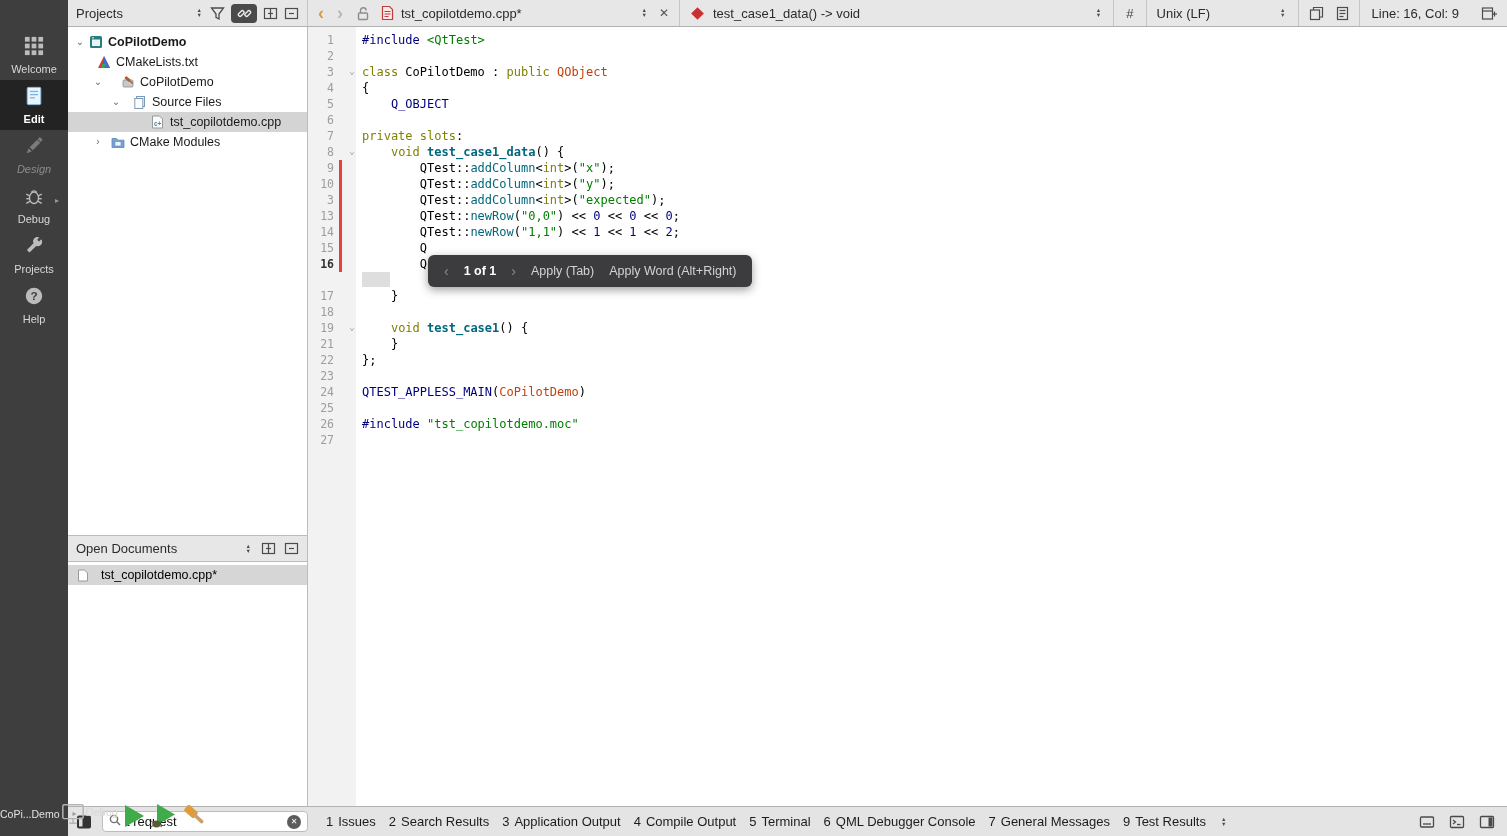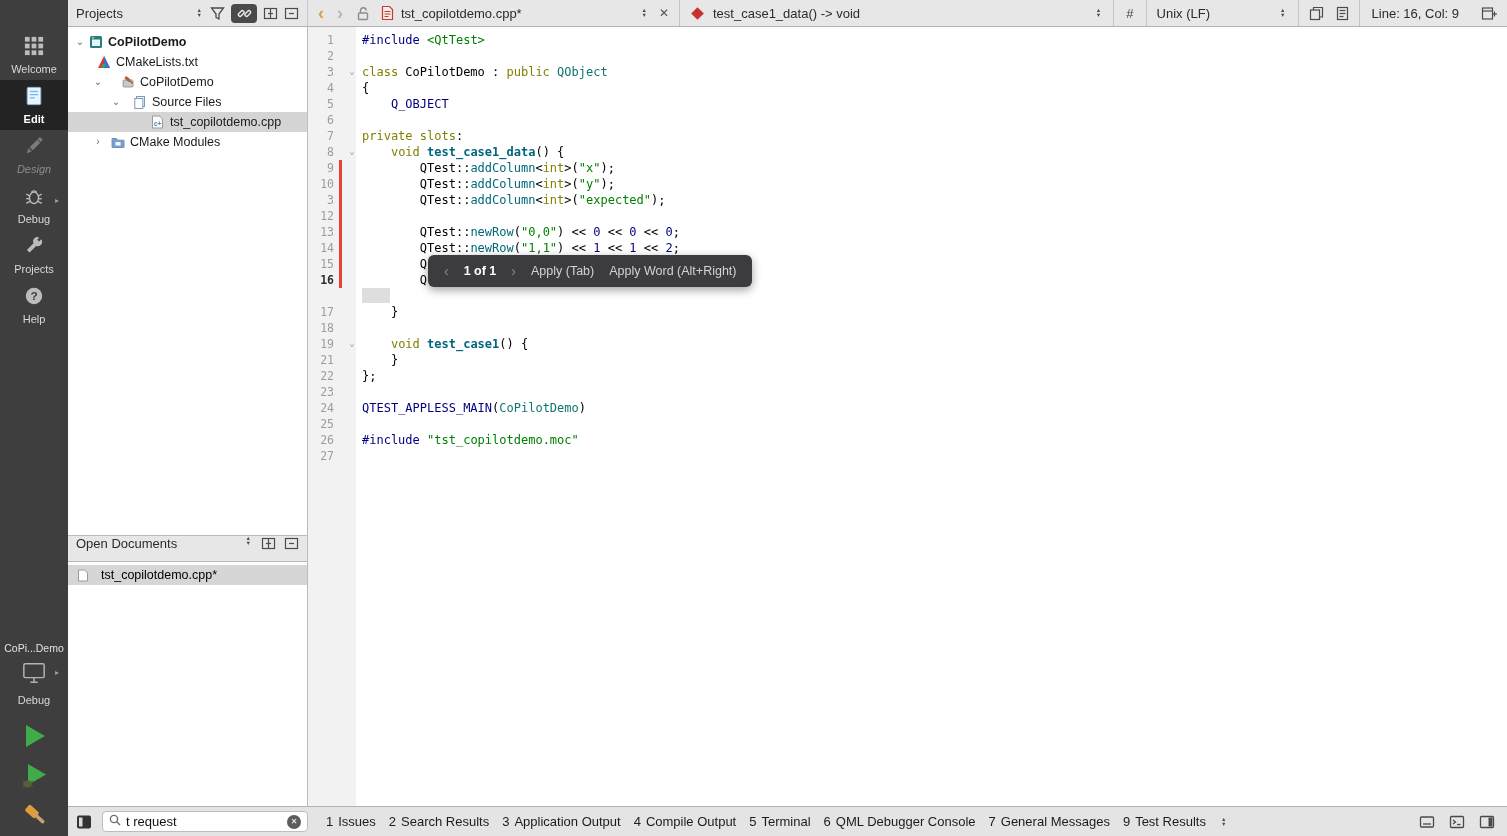--- a/index.html
+++ b/index.html
@@ -10,21 +10,21 @@
   
   .rail{position:absolute;left:0;top:0;width:68px;height:836px;background:#3e3e3e;
         display:flex;flex-direction:column;align-items:center;z-index:10;}
   .rail-toppad{height:30px;flex:none;width:100%;}
   .mode{width:68px;padding:6px 0 5px;display:flex;flex-direction:column;align-items:center;gap:3px;cursor:pointer;position:relative;}
   .mode .mlabel{font-size:11px;color:#d8d8d8;}
   .mode.active{background:#232323;}
   .mode.active .mlabel{color:#ffffff;font-weight:bold;}
   .mode.disabled .mlabel{color:#8d8d8d;font-style:italic;}
   .mode .mini-arrow{position:absolute;right:9px;top:16px;color:#9a9a9a;font-size:8px;}
-  .kitblock{margin-top:auto;display:flex;flex-direction:column;align-items:center;width:100%;}
+  .kitblock{margin-top:auto;display:flex;flex-direction:row;align-items:center;width:100%;}
   .kit-label{font-size:10.5px;color:#e2e2e2;margin-bottom:4px;white-space:nowrap;}
   .kit-btn{position:relative;width:68px;display:flex;justify-content:center;padding:3px 0;cursor:pointer;}
   .kit-btn .mini-arrow{position:absolute;right:9px;top:10px;color:#9a9a9a;font-size:8px;}
   .kit-mode{font-size:11px;color:#d8d8d8;margin:2px 0 10px;}
   .railbtn{width:68px;display:flex;justify-content:center;padding:5px 0;cursor:pointer;}
 
   
   .topbar{position:absolute;left:68px;top:0;width:1439px;height:27px;background:#e7e7e7;
           border-bottom:1px solid #b2b2b2;display:flex;align-items:stretch;font-size:13px;color:#2b2b2b;z-index:5;}
   .seg{display:flex;align-items:center;height:100%;}
@@ -54,39 +54,39 @@
   .trow{height:20px;display:flex;align-items:center;cursor:pointer;white-space:nowrap;}
   .trow.selected{background:#d4d4d4;}
   .chev{width:16px;flex:none;text-align:center;color:#6f6f6f;font-size:10px;line-height:10px;}
   .ticon{width:15px;height:15px;flex:none;margin-right:5px;display:flex;align-items:center;justify-content:center;}
   .tlabel{overflow:hidden;text-overflow:ellipsis;}
   .tlabel.bold{font-weight:bold;}
 
   
   .odheader{position:absolute;left:68px;top:535px;width:240px;height:27px;background:#e7e7e7;
             border-top:1px solid #bcbcbc;border-bottom:1px solid #bcbcbc;border-right:1px solid #bcbcbc;
-            display:flex;align-items:flex-start;padding:0 8px;font-size:13px;color:#2b2b2b;gap:8px;z-index:4;}
+            display:flex;align-items:center;padding:0 8px;font-size:13px;color:#2b2b2b;gap:8px;z-index:4;}
   .odlist{position:absolute;left:68px;top:562px;width:240px;height:244px;background:#ffffff;
           border-right:1px solid #bcbcbc;padding-top:3px;font-size:12.5px;z-index:4;}
   .odrow{height:20px;display:flex;align-items:center;padding-left:7px;gap:6px;cursor:pointer;}
   .odrow.selected{background:#d6d6d6;}
 
   
   .editor{position:absolute;left:308px;top:27px;width:1199px;height:779px;background:#ffffff;overflow:hidden;z-index:1;}
   .gutterbg{position:absolute;left:0;top:0;width:48px;height:100%;background:#f2f2f2;}
   .codewrap{position:absolute;left:0;top:5px;right:0;}
   .crow{display:flex;height:16px;font-family:"DejaVu Sans Mono",monospace;font-size:12px;line-height:16px;white-space:pre;}
   .lnum{width:30px;padding-right:4px;flex:none;text-align:right;color:#9d9d9d;font-size:11.5px;}
   .lnum.cur{color:#2f2f2f;font-weight:bold;}
   .lbar{width:6px;flex:none;position:relative;}
   .lbar.chg::after{content:"";position:absolute;left:1px;top:0;width:3px;height:100%;background:#e8403a;}
   .lfold{width:16px;flex:none;text-align:center;color:#949494;font-size:9px;line-height:15px;}
   .lcode{padding-left:2px;color:#000;}
   .tk-pre{color:#000080;} .tk-kw{color:#808000;} .tk-str{color:#008000;}
-  .tk-type{color:#0f766e;} .tk-fn{color:#00677c;} .tk-fnb{color:#00677c;font-weight:bold;}
+  .tk-type{color:#c2410c;} .tk-fn{color:#00677c;} .tk-fnb{color:#00677c;font-weight:bold;}
   .tk-num{color:#000080;} .tk-macro{color:#000080;} .tk-plain{color:#000;text-align:center;}
   .ghost-block{display:inline-block;width:28px;height:15px;background:#dedede;vertical-align:top;}
 
   
   .popup{position:absolute;left:428px;top:255px;height:32px;background:#3c3c3e;border-radius:6px;
          display:flex;align-items:center;gap:15px;padding:0 16px;box-shadow:0 3px 10px rgba(0,0,0,.38);
          font-size:12.5px;color:#d3d3d3;z-index:20;white-space:nowrap;}
   .popup .pnav{color:#8d8d8d;font-size:14px;cursor:pointer;}
   .popup .pcounter{color:#ffffff;font-weight:bold;}
   .popup .pbtn{cursor:pointer;}
@@ -481,21 +481,20 @@
         <div class="crow"><span class="lnum">2</span><span class="lbar"></span><span class="lfold"></span><span class="lcode"></span></div>
         <div class="crow"><span class="lnum">3</span><span class="lbar"></span><span class="lfold">⌄</span><span class="lcode"><span class="tk-kw">class</span><span class="tk-plain"> CoPilotDemo : </span><span class="tk-kw">public</span><span class="tk-plain"> </span><span class="tk-type">QObject</span></span></div>
         <div class="crow"><span class="lnum">4</span><span class="lbar"></span><span class="lfold"></span><span class="lcode"><span class="tk-plain">{</span></span></div>
         <div class="crow"><span class="lnum">5</span><span class="lbar"></span><span class="lfold"></span><span class="lcode"><span class="tk-plain">    </span><span class="tk-macro">Q_OBJECT</span></span></div>
         <div class="crow"><span class="lnum">6</span><span class="lbar"></span><span class="lfold"></span><span class="lcode"></span></div>
         <div class="crow"><span class="lnum">7</span><span class="lbar"></span><span class="lfold"></span><span class="lcode"><span class="tk-kw">private slots</span><span class="tk-plain">:</span></span></div>
         <div class="crow"><span class="lnum">8</span><span class="lbar"></span><span class="lfold">⌄</span><span class="lcode"><span class="tk-plain">    </span><span class="tk-kw">void</span><span class="tk-plain"> </span><span class="tk-fnb">test_case1_data</span><span class="tk-plain">() {</span></span></div>
         <div class="crow"><span class="lnum">9</span><span class="lbar chg"></span><span class="lfold"></span><span class="lcode"><span class="tk-plain">        QTest::</span><span class="tk-fn">addColumn</span><span class="tk-plain">&lt;</span><span class="tk-kw">int</span><span class="tk-plain">&gt;(</span><span class="tk-str">"x"</span><span class="tk-plain">);</span></span></div>
         <div class="crow"><span class="lnum">10</span><span class="lbar chg"></span><span class="lfold"></span><span class="lcode"><span class="tk-plain">        QTest::</span><span class="tk-fn">addColumn</span><span class="tk-plain">&lt;</span><span class="tk-kw">int</span><span class="tk-plain">&gt;(</span><span class="tk-str">"y"</span><span class="tk-plain">);</span></span></div>
         <div class="crow"><span class="lnum">3</span><span class="lbar chg"></span><span class="lfold"></span><span class="lcode"><span class="tk-plain">        QTest::</span><span class="tk-fn">addColumn</span><span class="tk-plain">&lt;</span><span class="tk-kw">int</span><span class="tk-plain">&gt;(</span><span class="tk-str">"expected"</span><span class="tk-plain">);</span></span></div>
-        <div class="crow"><span class="lnum">12</span><span class="lbar chg"></span><span class="lfold"></span><span class="lcode"></span></div>
         <div class="crow"><span class="lnum">13</span><span class="lbar chg"></span><span class="lfold"></span><span class="lcode"><span class="tk-plain">        QTest::</span><span class="tk-fn">newRow</span><span class="tk-plain">(</span><span class="tk-str">"0,0"</span><span class="tk-plain">) &lt;&lt; </span><span class="tk-num">0</span><span class="tk-plain"> &lt;&lt; </span><span class="tk-num">0</span><span class="tk-plain"> &lt;&lt; </span><span class="tk-num">0</span><span class="tk-plain">;</span></span></div>
         <div class="crow"><span class="lnum">14</span><span class="lbar chg"></span><span class="lfold"></span><span class="lcode"><span class="tk-plain">        QTest::</span><span class="tk-fn">newRow</span><span class="tk-plain">(</span><span class="tk-str">"1,1"</span><span class="tk-plain">) &lt;&lt; </span><span class="tk-num">1</span><span class="tk-plain"> &lt;&lt; </span><span class="tk-num">1</span><span class="tk-plain"> &lt;&lt; </span><span class="tk-num">2</span><span class="tk-plain">;</span></span></div>
         <div class="crow"><span class="lnum">15</span><span class="lbar chg"></span><span class="lfold"></span><span class="lcode"><span class="tk-plain">        Q</span></span></div>
         <div class="crow"><span class="lnum cur">16</span><span class="lbar chg"></span><span class="lfold"></span><span class="lcode"><span class="tk-plain">        Q</span></span></div>
         <div class="crow"><span class="lnum"></span><span class="lbar"></span><span class="lfold"></span><span class="lcode"><span class="ghost-block"></span></span></div>
         <div class="crow"><span class="lnum">17</span><span class="lbar"></span><span class="lfold"></span><span class="lcode"><span class="tk-plain">    }</span></span></div>
         <div class="crow"><span class="lnum">18</span><span class="lbar"></span><span class="lfold"></span><span class="lcode"></span></div>
         <div class="crow"><span class="lnum">19</span><span class="lbar"></span><span class="lfold">⌄</span><span class="lcode"><span class="tk-plain">    </span><span class="tk-kw">void</span><span class="tk-plain"> </span><span class="tk-fnb">test_case1</span><span class="tk-plain">() {</span></span></div>
         <div class="crow"><span class="lnum">21</span><span class="lbar"></span><span class="lfold"></span><span class="lcode"><span class="tk-plain">    }</span></span></div>
         <div class="crow"><span class="lnum">22</span><span class="lbar"></span><span class="lfold"></span><span class="lcode"><span class="tk-plain">};</span></span></div>

